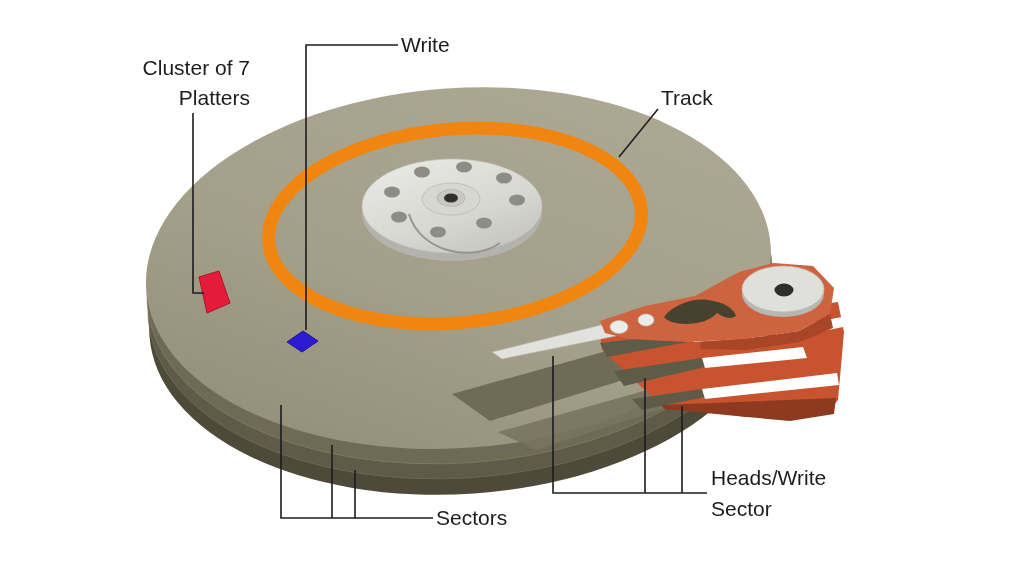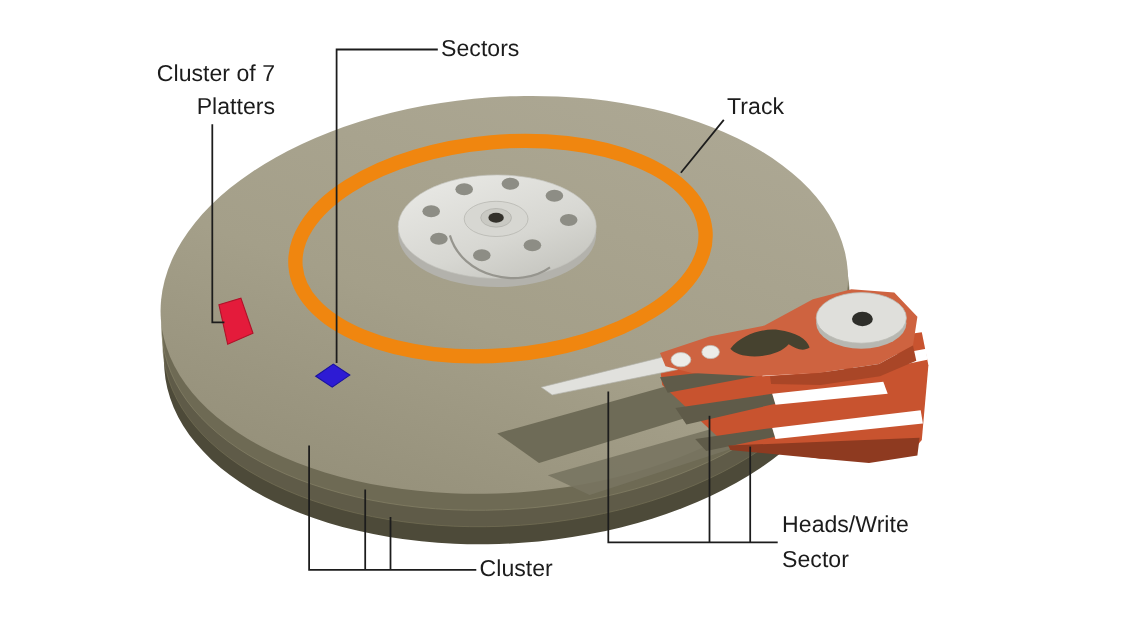--- a/index.html
+++ b/index.html
@@ -114,21 +114,21 @@
       <path d="M 553 356 L 553 493 L 707 493"></path>
       <path d="M 645 378 L 645 493"></path>
       <path d="M 682 406 L 682 493"></path>
     </g>
   </svg>
 
   <div class="lbl two-line" id="cluster-label">
     <div>Cluster of 7</div>
     <div>Platters</div>
   </div>
-  <div class="lbl" id="sector-label">Sectors</div>
+  <div class="lbl" id="sector-label">Write</div>
   <div class="lbl" id="track-label">Track</div>
-  <div class="lbl" id="platters-label">Cluster</div>
+  <div class="lbl" id="platters-label">Sectors</div>
   <div class="lbl two-line" id="heads-label">
     <div>Heads/Write</div>
     <div>Sector</div>
   </div>
 
 </div>
 
 </body></html>

